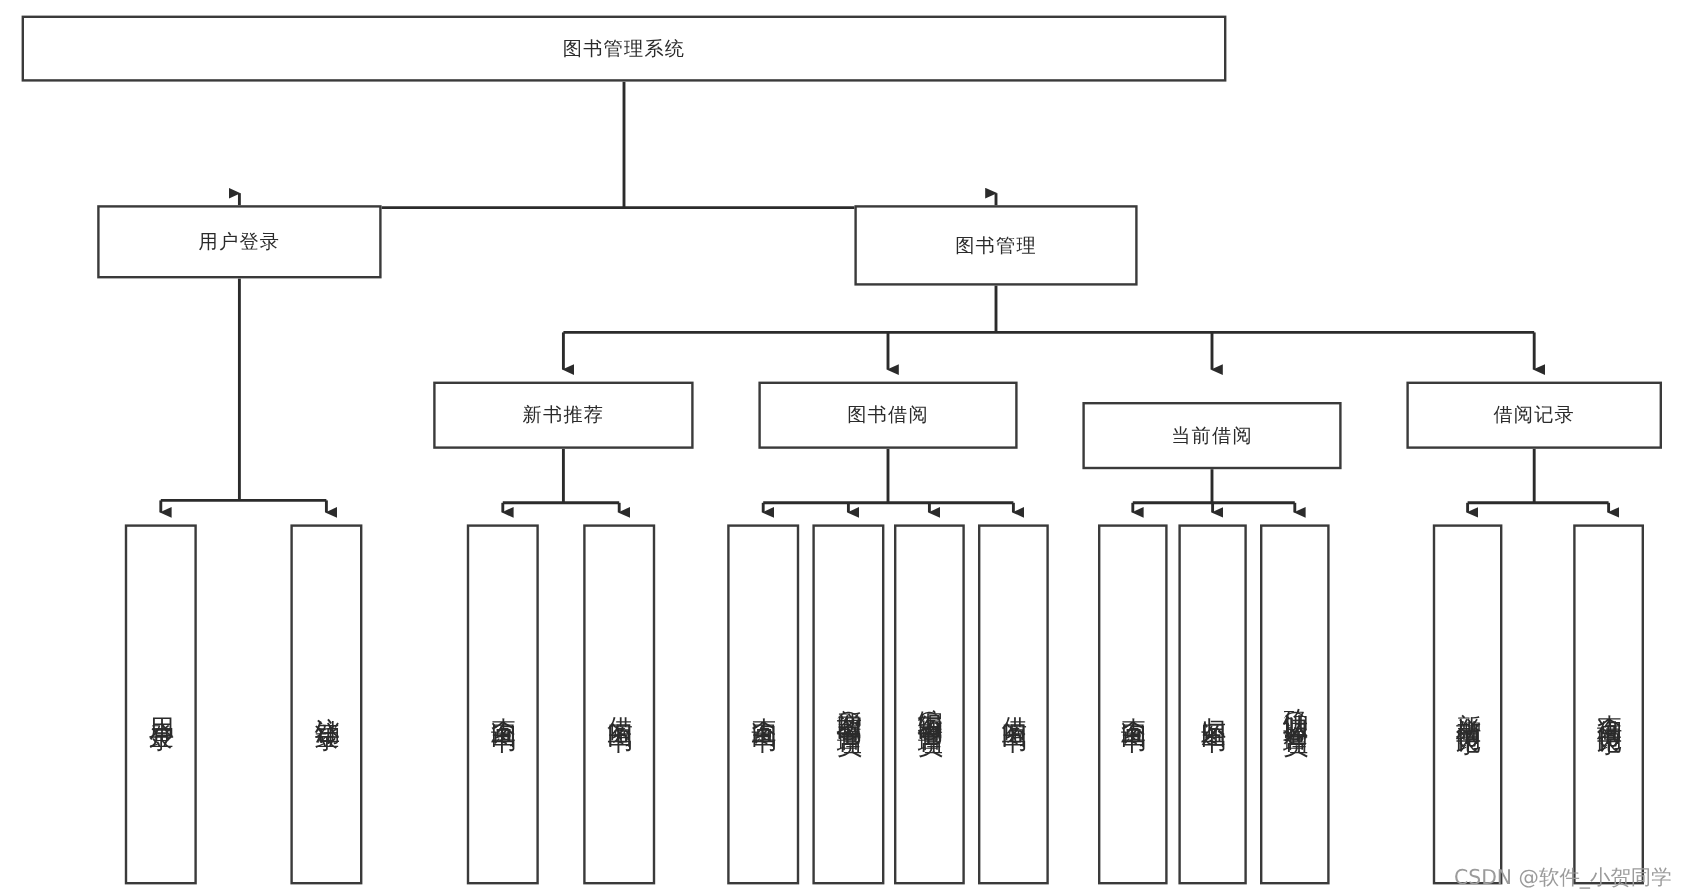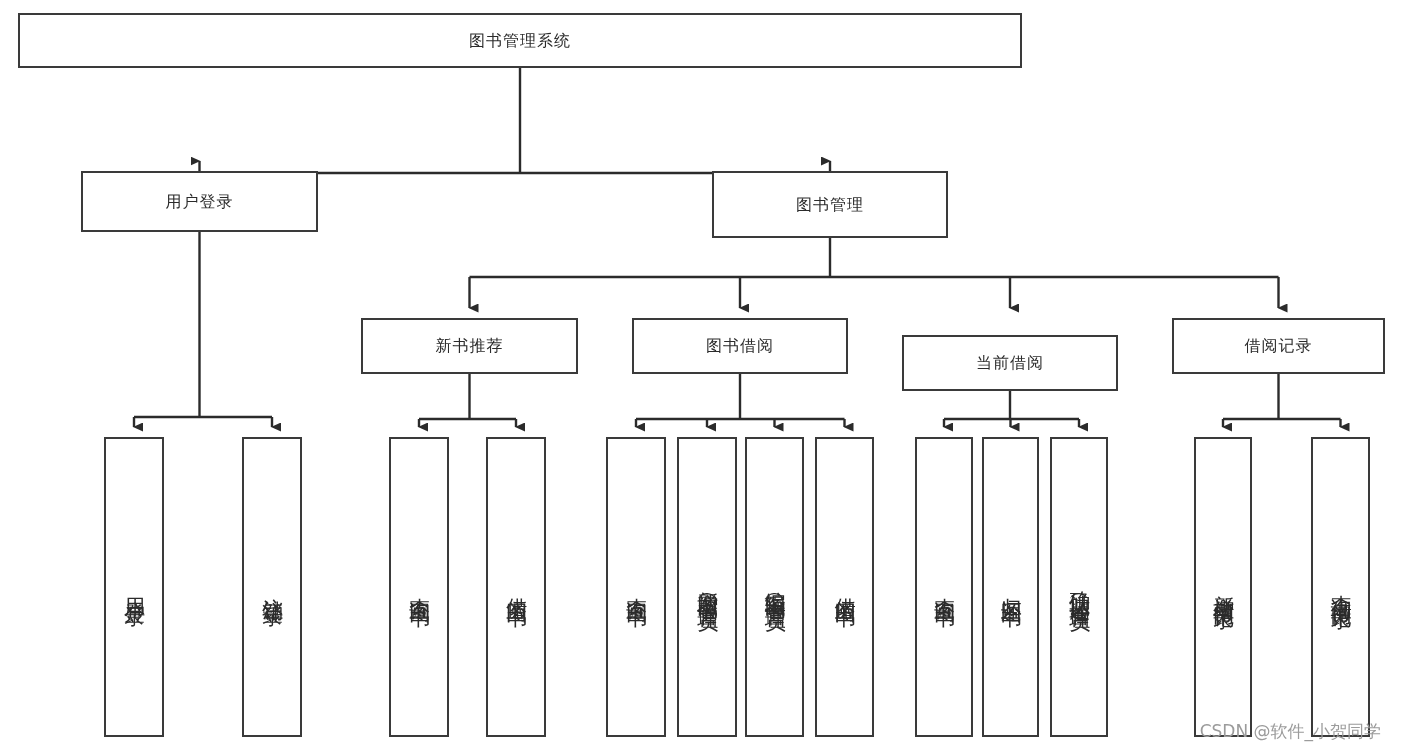--- a/index.html
+++ b/index.html
@@ -55,21 +55,21 @@
     display: block;
     white-space: nowrap;
     line-height: 1.12;
   }
   .node.vertical .label {
     writing-mode: vertical-rl;
     text-orientation: upright;
   }
   .watermark {
     position: absolute;
-    right: 24px;
+    right: 12px;
     bottom: 4px;
     font-size: 17px;
     color: #9b9b9b;
     white-space: nowrap;
     font-family: "DejaVu Sans", "Liberation Sans", sans-serif;
   }
 </style>
 </head>
 <body>
 

